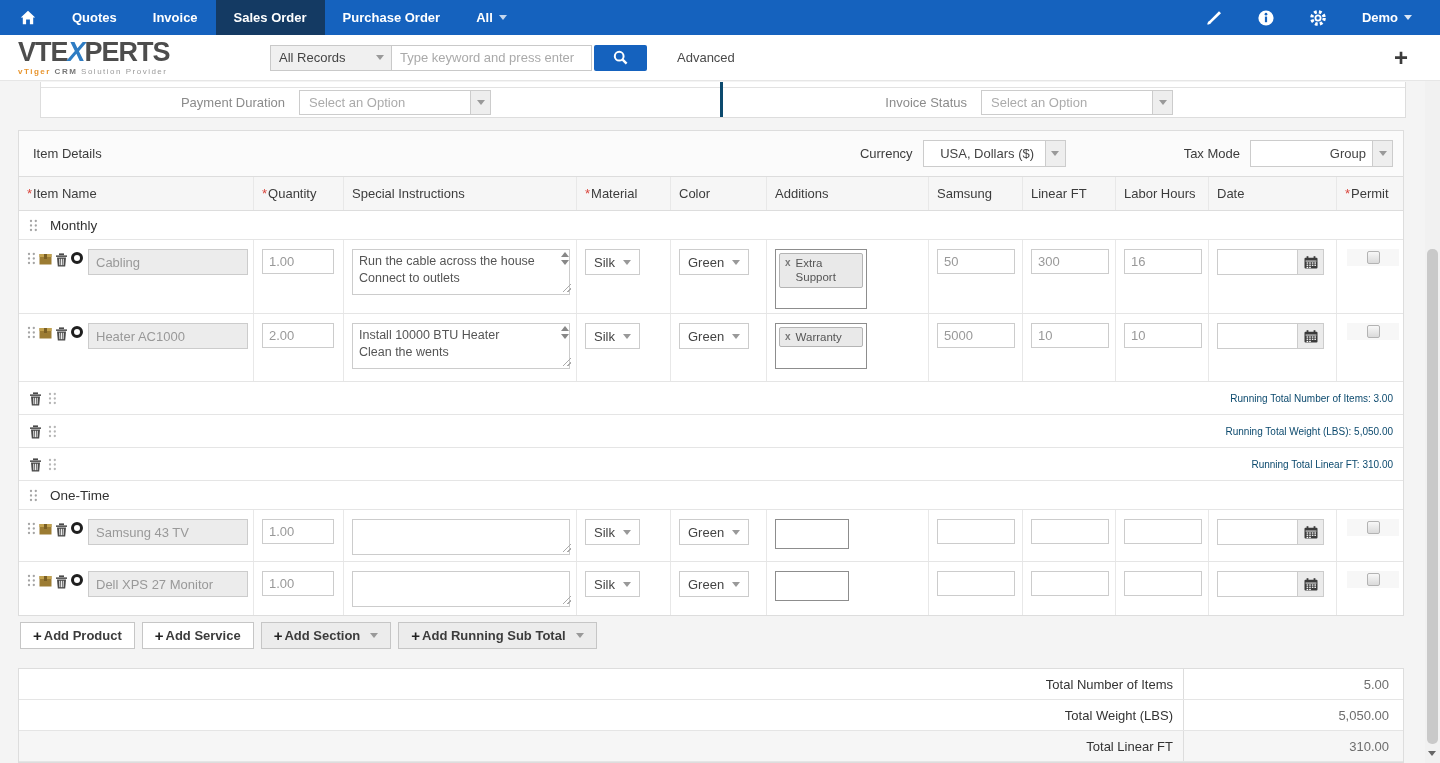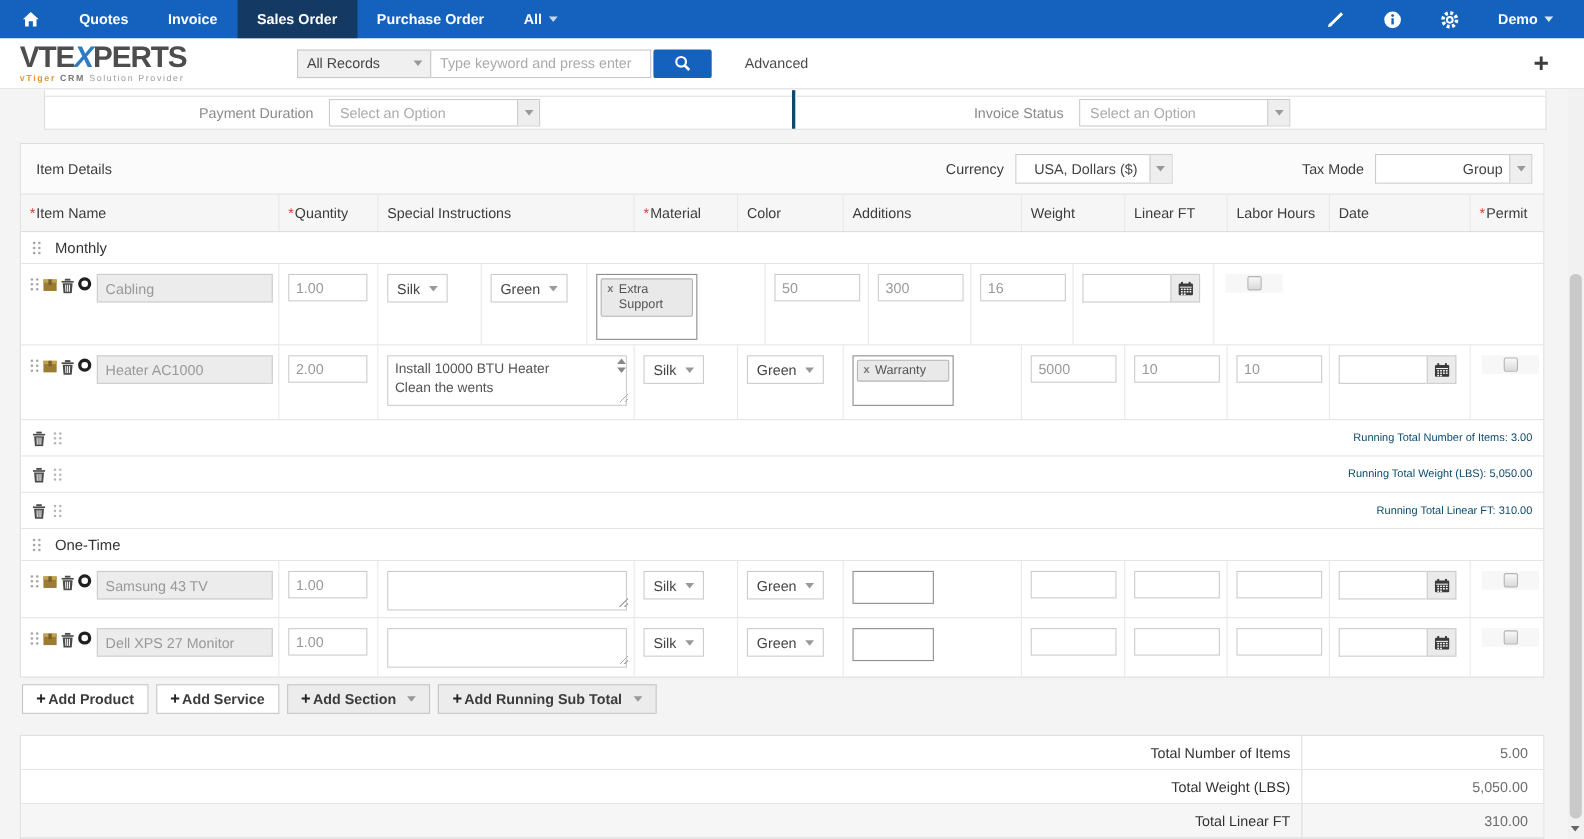--- a/index.html
+++ b/index.html
@@ -290,21 +290,21 @@
     <div class="cell c3">
         <span class="req">Material</span>
       </div>
     <div class="cell c4">
         <span>Color</span>
       </div>
     <div class="cell c5">
         <span>Additions</span>
       </div>
     <div class="cell c6">
-        <span>Weight</span>
+        <span>Samsung</span>
       </div>
     <div class="cell c7">
         <span>Linear FT</span>
       </div>
     <div class="cell c8">
         <span>Labor Hours</span>
       </div>
     <div class="cell c9">
         <span>Date</span>
       </div>
@@ -359,20 +359,31 @@
               <line x1="4.7" y1="6.8" x2="4.9" y2="13.2" stroke="#fff" stroke-width="0.9"></line>
               <line x1="6.5" y1="6.8" x2="6.5" y2="13.2" stroke="#fff" stroke-width="0.9"></line>
               <line x1="8.3" y1="6.8" x2="8.1" y2="13.2" stroke="#fff" stroke-width="0.9"></line>
             </svg>
           </span>
         <span class="donut"></span>
       </span>
       <input class="iname" value="Cabling" style="">
     </div>
     <div class="cell c1"><input class="qty" value="1.00" style=""></div>
+    <div class="cell c2">
+      <span class="instr-wrap">
+        <textarea class="instr" rows="3" style="height: 46px;">Run the cable across the house
+Connect to outlets</textarea>
+        <span class="spin">
+            <span class="up"></span>
+            <span class="dn"></span>
+          </span>
+        <span class="grip"></span>
+      </span>
+    </div>
     <div class="cell c3"><span class="fakesel">
           <span>Silk</span>
           <span class="car"></span>
         </span></div>
     <div class="cell c4"><span class="fakesel">
           <span>Green</span>
           <span class="car"></span>
         </span></div>
     <div class="cell c5">
       <div class="multibox" style="height:60px">

